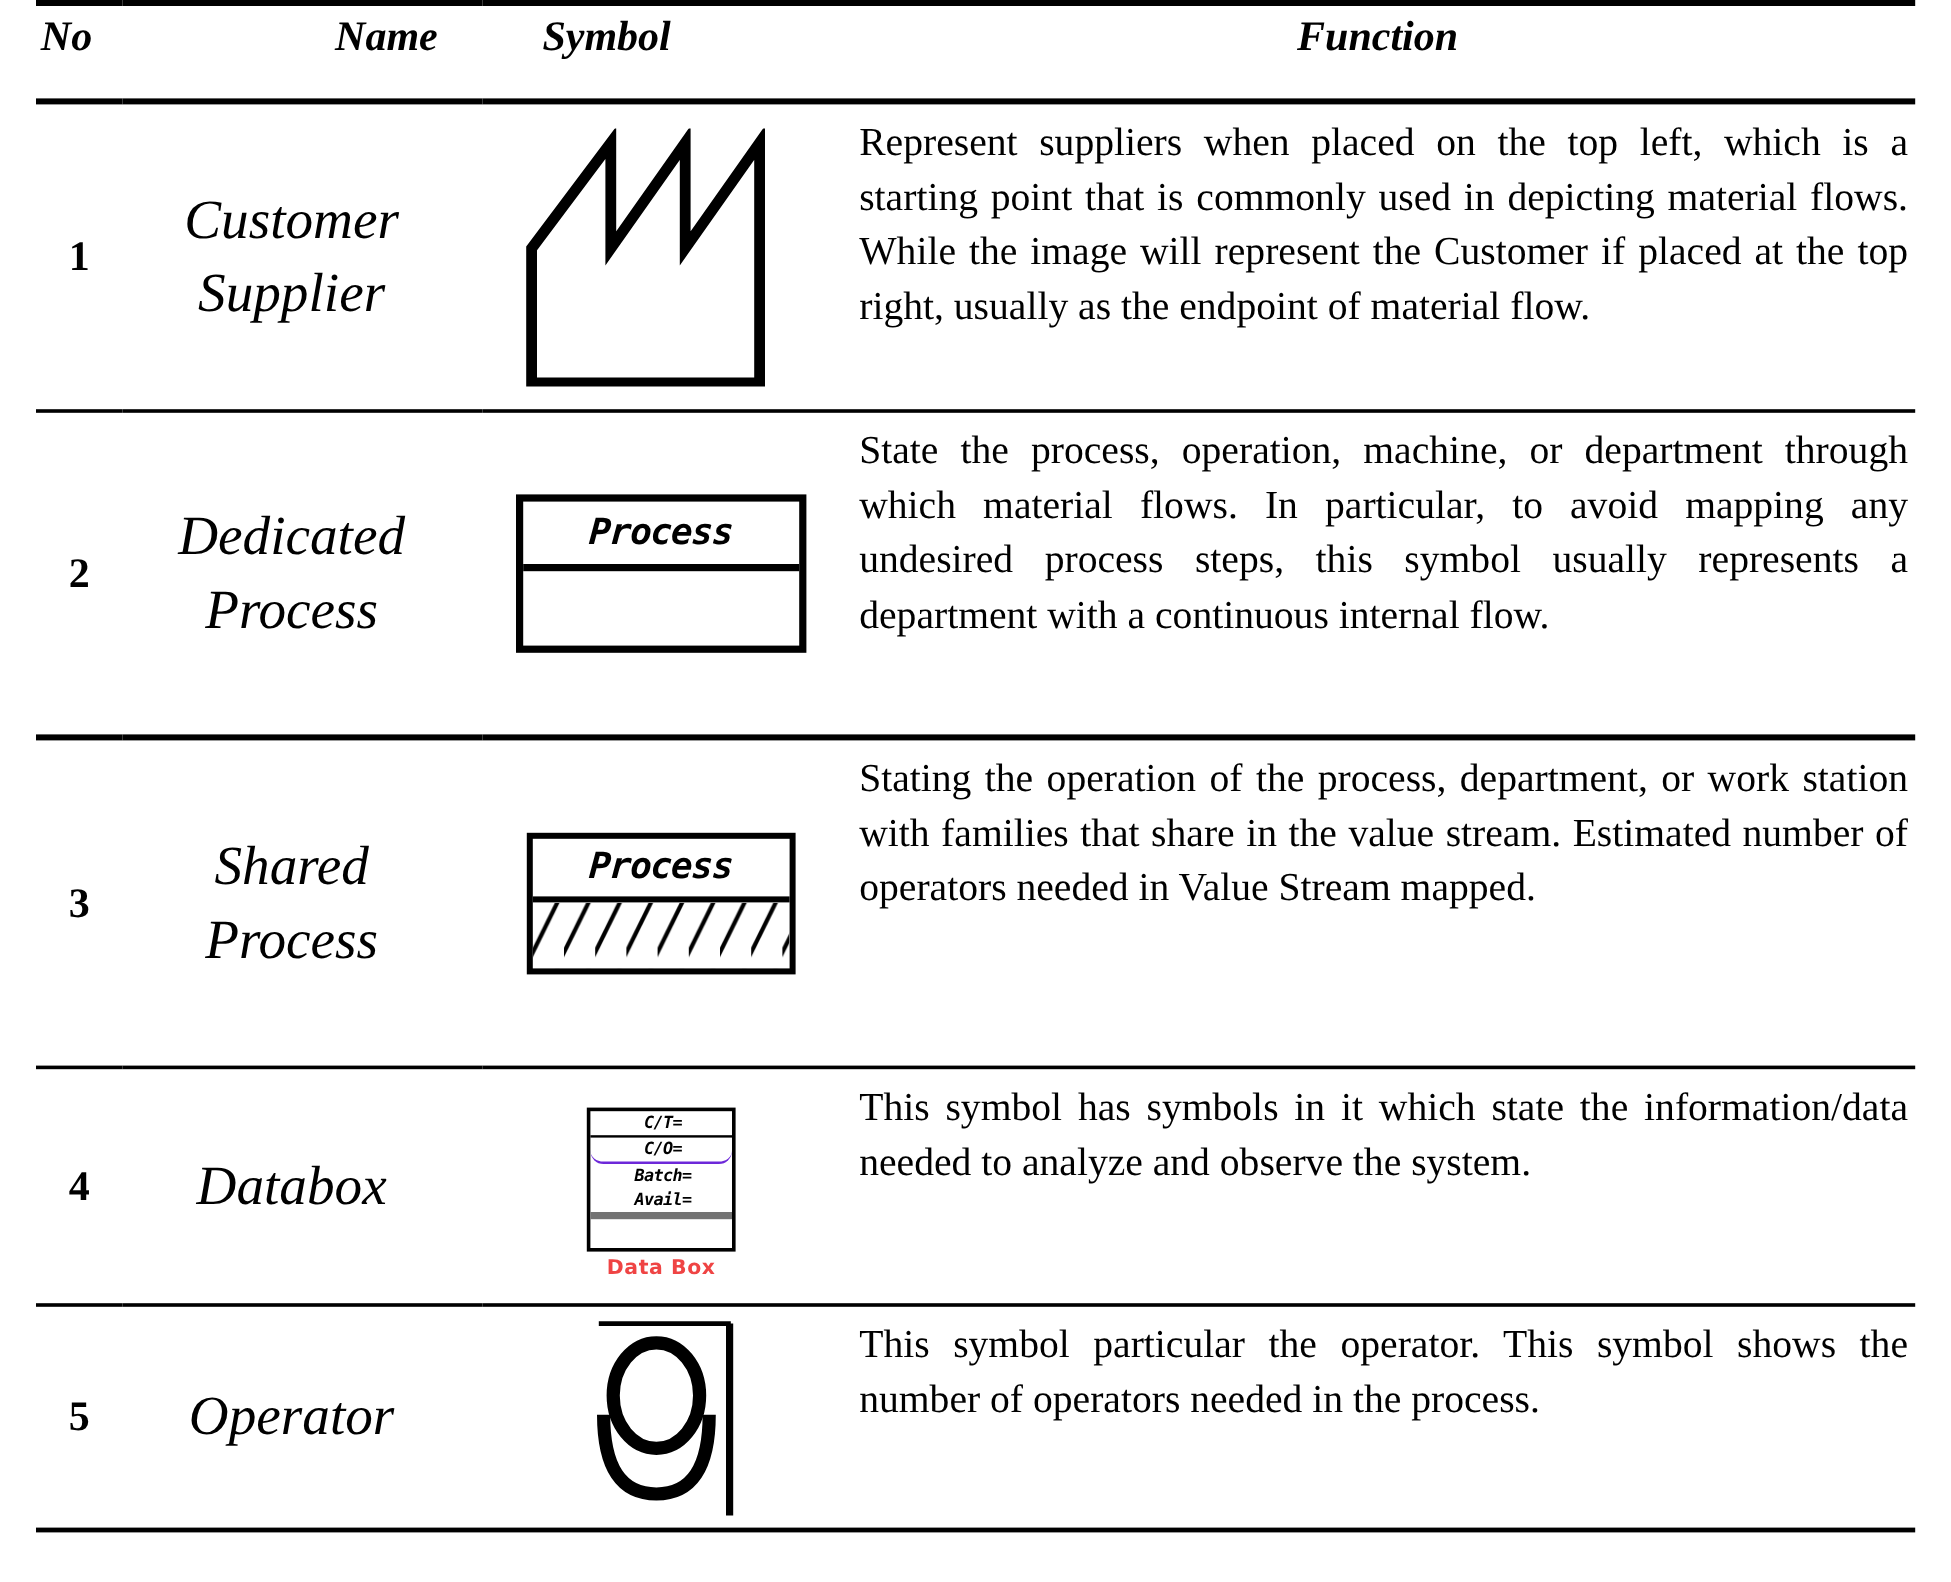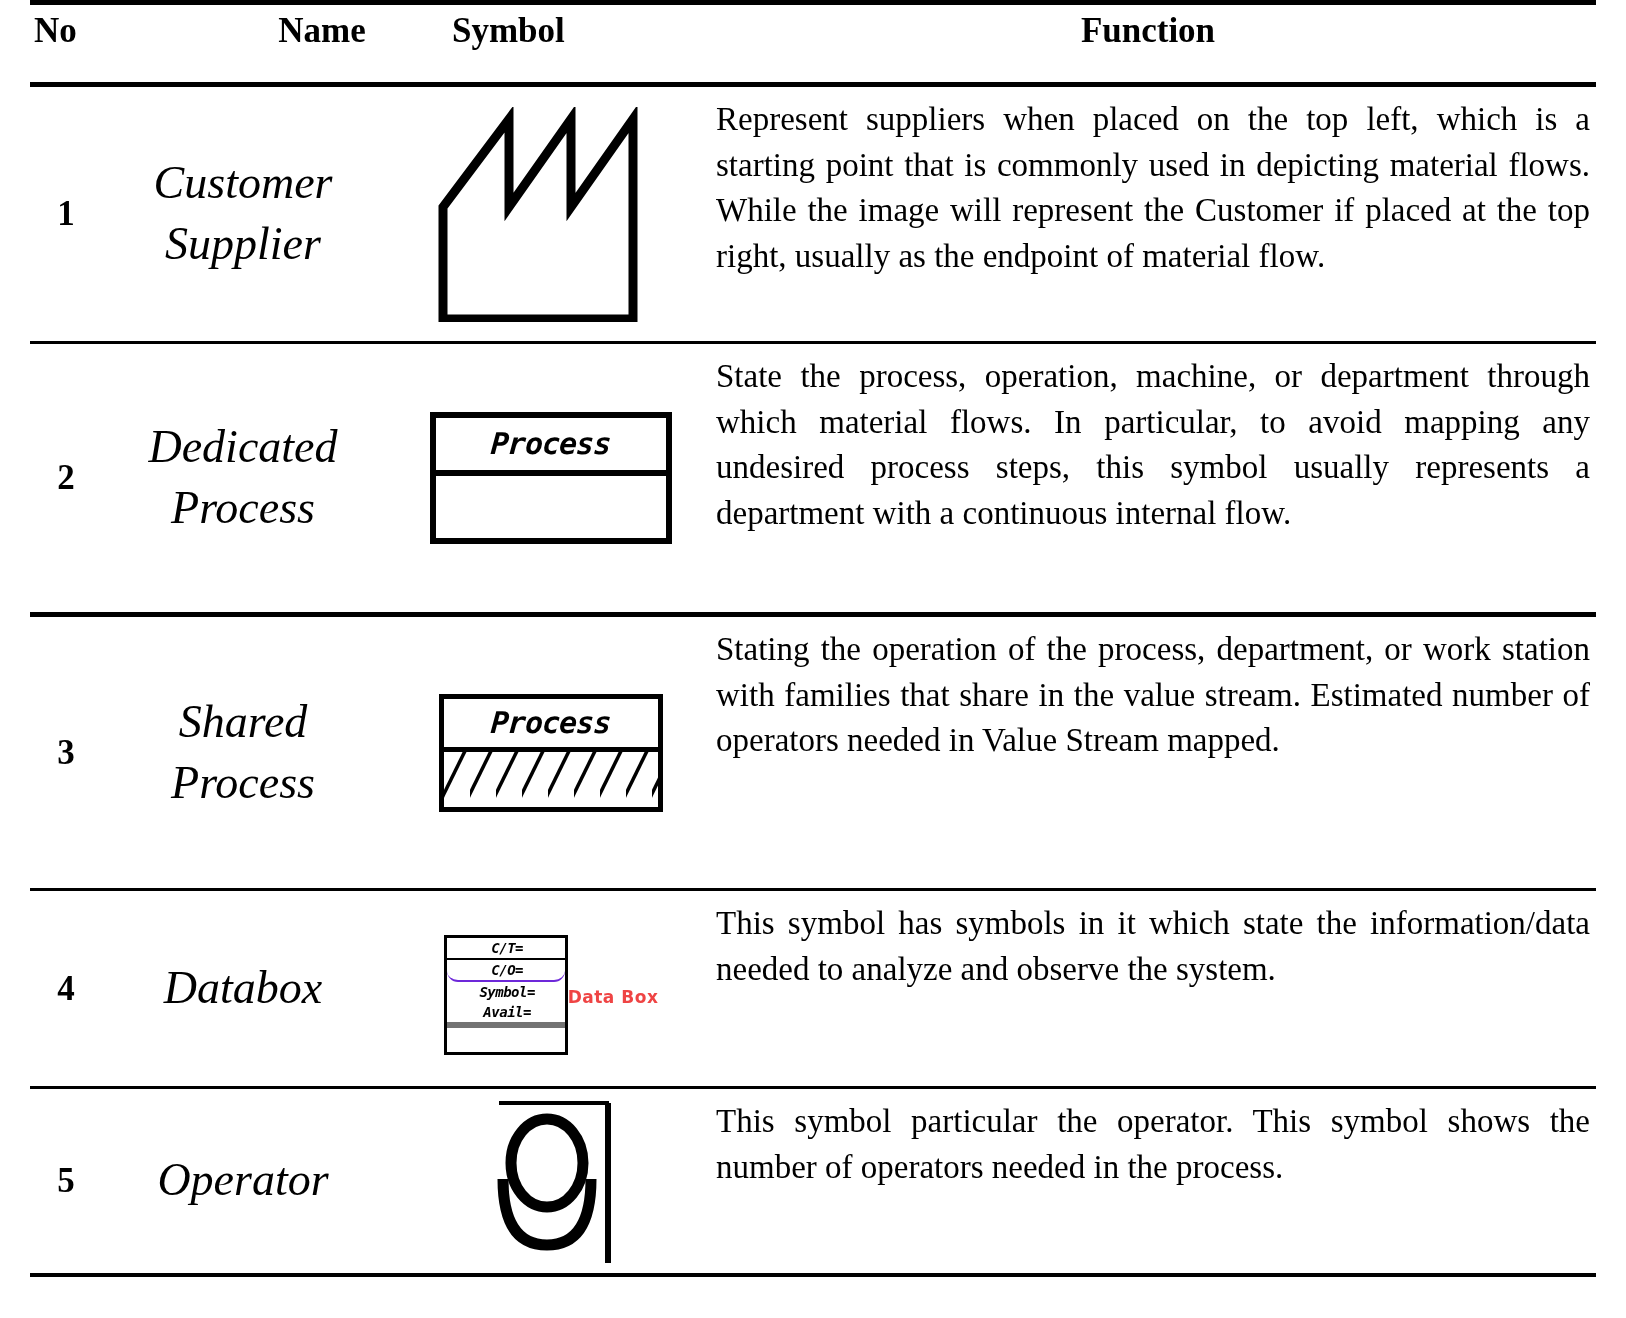--- a/index.html
+++ b/index.html
@@ -38,20 +38,21 @@
   .rule-thin   { border-top: 3px solid #000; }
 
   thead th {
     font-weight: bold;
     font-size: 35px;
     line-height: 1.0;
     padding: 8px 0 34px 0;
     text-align: center;
     vertical-align: top;
     font-family: "Liberation Serif", "DejaVu Serif", serif;
+    font-style: italic;
   }
   thead th.h-no     { text-align: left;  padding-left: 4px; }
   thead th.h-name   { text-align: center;  padding-left: 140px; }
   thead th.h-symbol { text-align: left;  padding-left: 50px; }
   thead th.h-func   { text-align: center; }
 
   tbody td {
     vertical-align: middle;
     padding: 0;
   }
@@ -200,25 +201,25 @@
         </td>
         <td class="cell-func">Stating the operation of the process, department, or work station with families that share in the value stream. Estimated number of operators needed in Value Stream mapped.</td>
       </tr>
 
       <tr class="r4 rule-thin">
         <td class="cell-no">4</td>
         <td class="cell-name">
           <span>Databox</span>
         </td>
         <td class="cell-symbol">
-          <div class="symwrap" style="flex-direction:row;margin-top:12px;">
+          <div class="symwrap" style="flex-direction:column;margin-top:12px;">
             <div style="width:118px;border:3px solid #000;background:#fff;">
               <div class="databox-label" style="border-bottom:2px solid #000;height:20px;line-height:20px;padding-left:3px;">C/T=</div>
               <div class="databox-label" style="border-bottom:2px solid #6d28d9;height:20px;line-height:20px;padding-left:3px;border-radius:11px;">C/O=</div>
-              <div class="databox-label" style="border-bottom:0;height:20px;line-height:20px;padding-left:3px;">Symbol=</div>
+              <div class="databox-label" style="border-bottom:0;height:20px;line-height:20px;padding-left:3px;">Batch=</div>
               <div class="databox-label" style="border-bottom:6px solid #737373;height:20px;line-height:20px;padding-left:3px;">Avail=</div>
               <div style="height:24px;"></div>
             </div>
             <div class="databox-caption" style="color:#ef4444;margin-top:4px;">Data Box</div>
           </div>
         </td>
         <td class="cell-func">This symbol has symbols in it which state the information/data needed to analyze and observe the system.</td>
       </tr>
 
       <tr class="r5 rule-thin">

